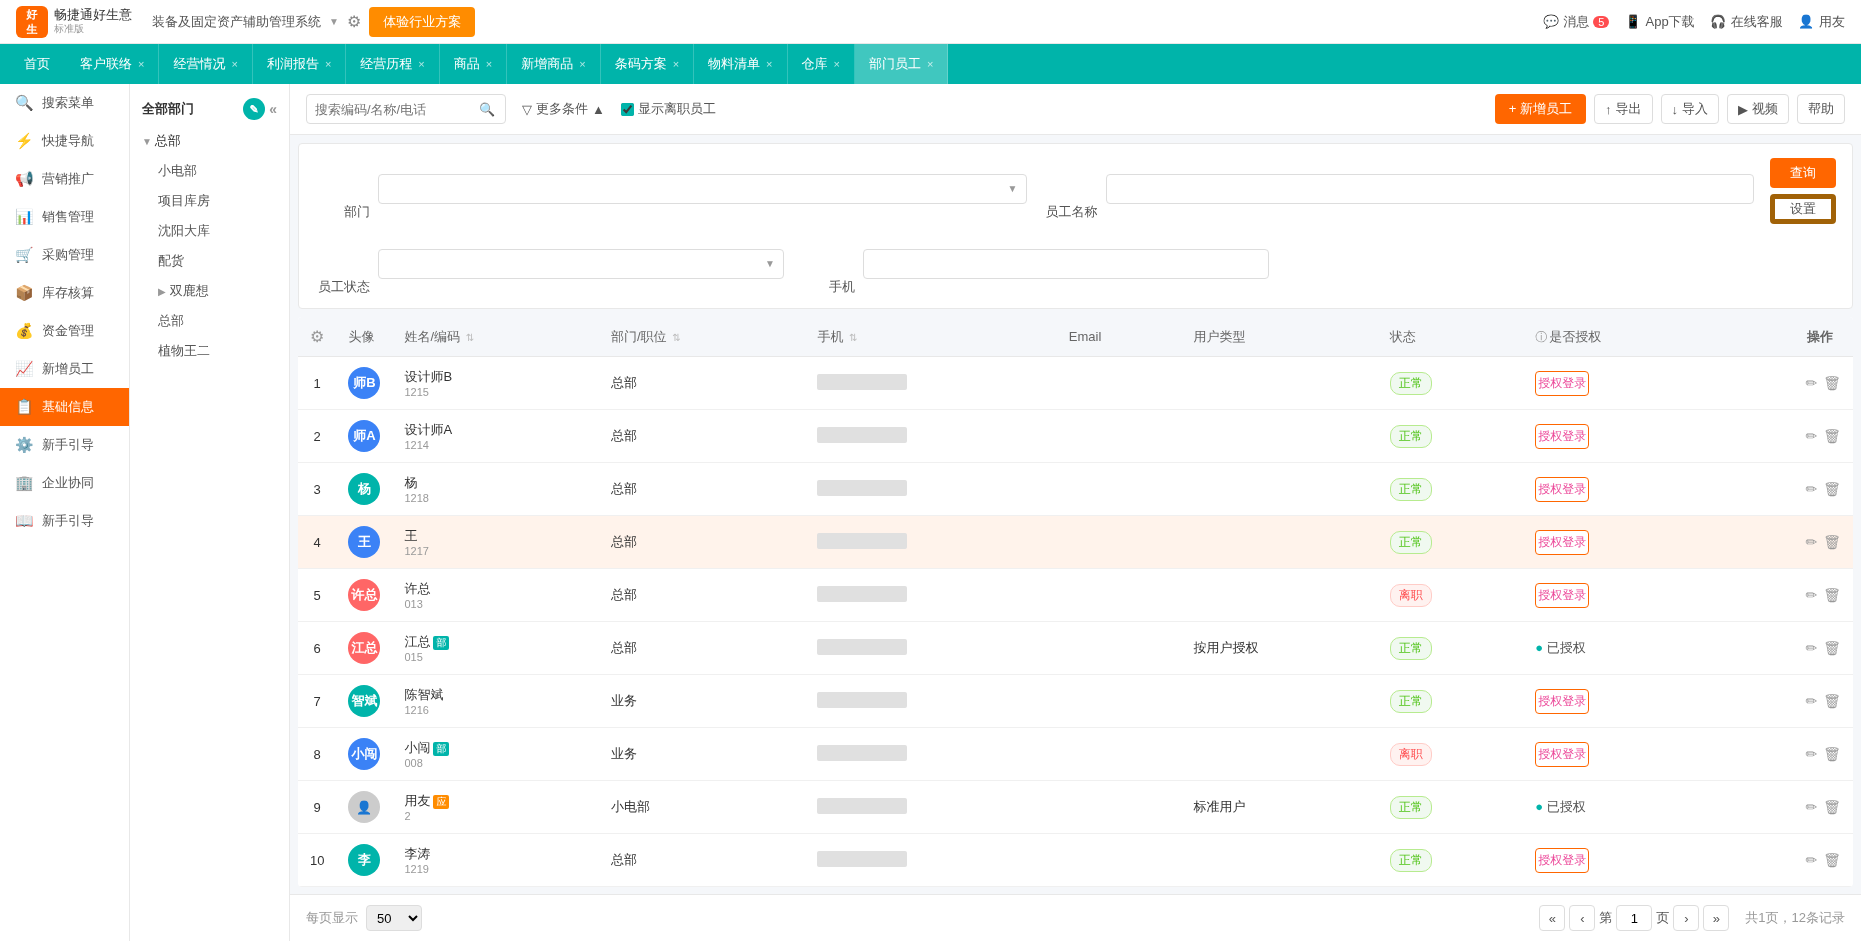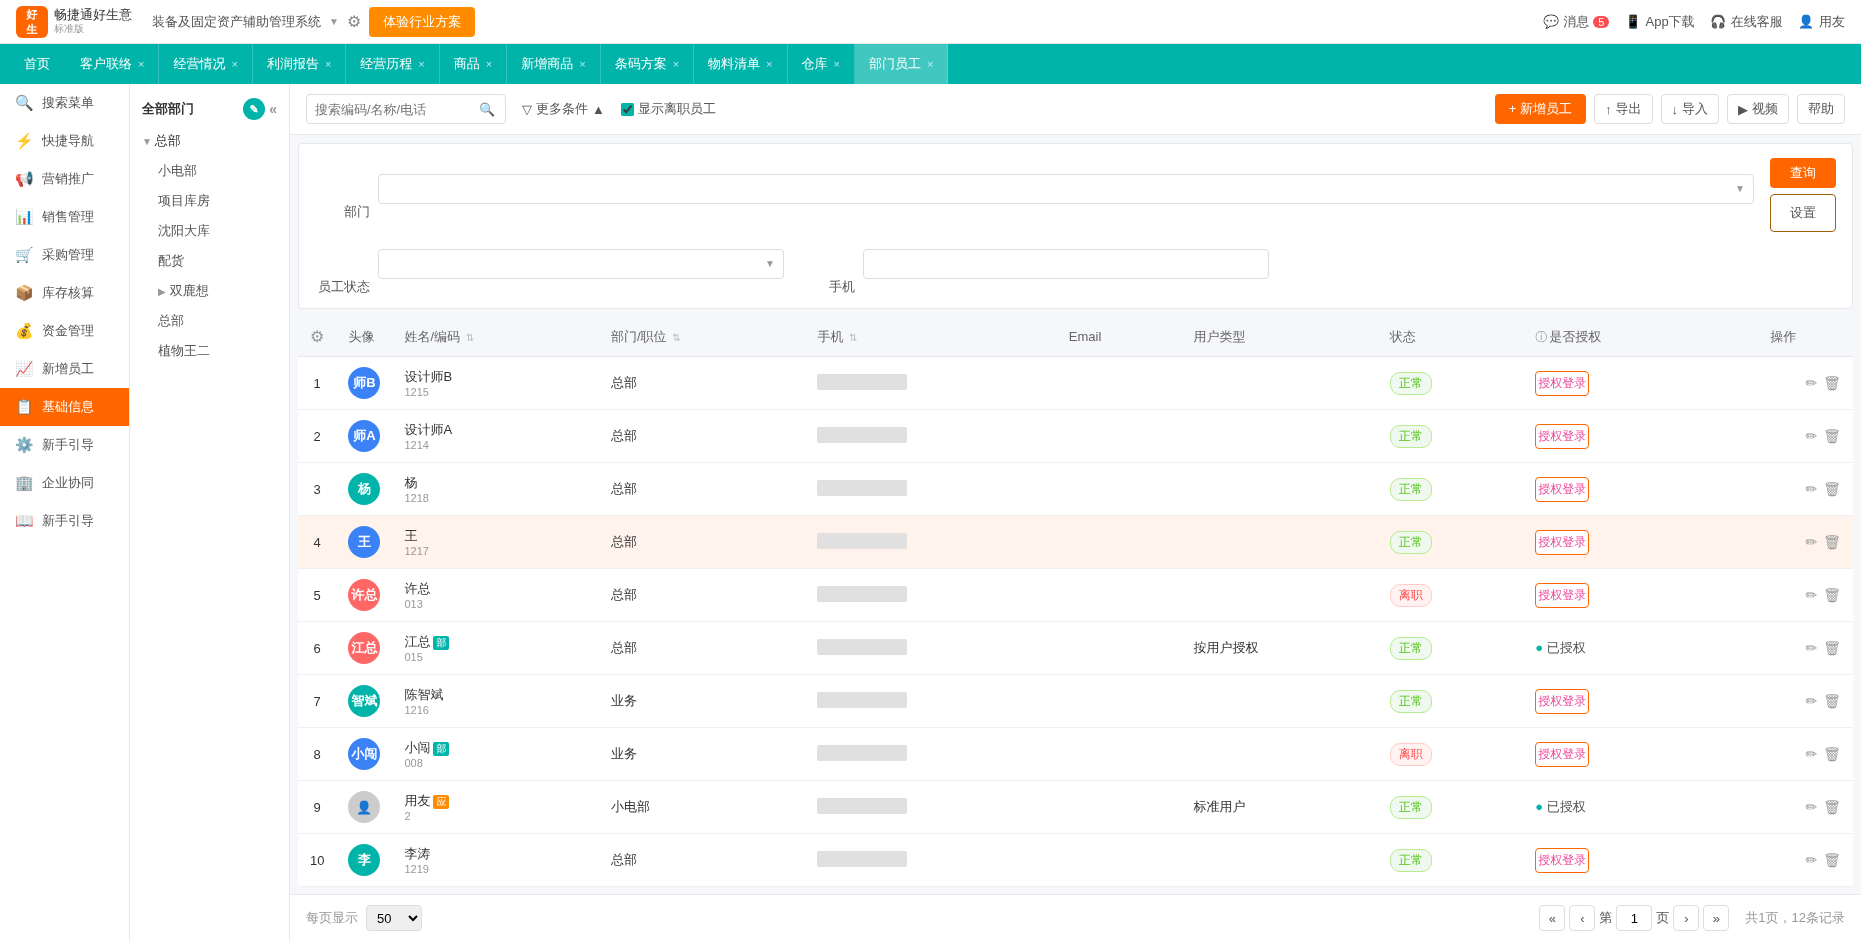--- a/index.html
+++ b/index.html
@@ -69,21 +69,21 @@
 
     
     .filter-panel { background: #fff; margin: 8px 8px 0; border-radius: 4px; padding: 12px 16px; border: 1px solid #e8e8e8; }
     .filter-row { display: flex; align-items: center; gap: 16px; margin-bottom: 10px; }
     .filter-row:last-child { margin-bottom: 0; }
     .filter-item { display: flex; align-items: center; gap: 8px; flex: 1; }
     .filter-label { font-size: 13px; color: #555; white-space: nowrap; min-width: 55px; text-align: right; margin-top: 47px; }
     .filter-select { flex: 1; height: 30px; border: 1px solid #ddd; border-radius: 4px; padding: 0 8px; font-size: 13px; background: #fff; display: flex; align-items: center; justify-content: space-between; cursor: pointer; }
     .filter-input { flex: 1; height: 30px; border: 1px solid #ddd; border-radius: 4px; padding: 0 8px; font-size: 13px; outline: none; }
     .btn-query { background: #ff6600; color: #fff; border: none; border-radius: 4px; padding: 0 20px; height: 30px; font-size: 13px; cursor: pointer; }
-    .btn-settings { background: #fff; color: #555; border: 1px solid #a16207; border-radius: 4px; padding: 0 14px; height: 38px; font-size: 13px; cursor: pointer; }
+    .btn-settings { background: #fff; color: #555; border: 5px solid #a16207; border-radius: 4px; padding: 0 14px; height: 30px; font-size: 13px; cursor: pointer; }
 
     
     .table-wrapper { flex: 1; overflow: auto; padding: 8px; }
     .data-table { width: 100%; background: #fff; border-collapse: collapse; border-radius: 4px; overflow: hidden; }
     .data-table th { background: #f5f7fa; padding: 10px 12px; text-align: left; font-size: 13px; color: #666; font-weight: normal; border-bottom: 1px solid #e8e8e8; white-space: nowrap; }
     .data-table td { padding: 10px 12px; border-bottom: 1px solid #f0f0f0; font-size: 13px; color: #333; vertical-align: middle; }
     .data-table tr.highlighted td { background: #fff3eb; }
     .row-num { color: #999; text-align: center; }
     .avatar-circle { width: 32px; height: 32px; border-radius: 50%; display: flex; align-items: center; justify-content: center; color: #fff; font-size: 13px; font-weight: bold; flex-shrink: 0; }
     .name-code { display: flex; flex-direction: column; }
@@ -285,20 +285,24 @@
         <div style="display:flex; gap:16px; align-items:flex-start;">
           <div style="flex:1;">
             <div class="filter-row">
               <div class="filter-item">
                 <span class="filter-label">部门</span>
                 <div class="filter-select">
                   <span></span>
                   <span class="filter-arrow">▼</span>
                 </div>
               </div>
+              <div class="filter-item">
+                <span class="filter-label">员工名称</span>
+                <input class="filter-input" type="text" style="">
+              </div>
             </div>
             <div class="filter-row">
               <div class="filter-item">
                 <span class="filter-label">员工状态</span>
                 <div class="filter-select">
                   <span></span>
                   <span class="filter-arrow">▼</span>
                 </div>
               </div>
               <div class="filter-item">
@@ -322,21 +326,21 @@
             <tr>
               <th style="width:36px;"><span class="settings-col">⚙</span></th>
               <th style="width:48px;">头像</th>
               <th>姓名/编码 <span class="sort-icon">⇅</span></th>
               <th>部门/职位 <span class="sort-icon">⇅</span></th>
               <th>手机 <span class="sort-icon">⇅</span></th>
               <th>Email</th>
               <th>用户类型</th>
               <th>状态</th>
               <th><span class="info-icon">ⓘ</span>是否授权</th>
-              <th style="text-align:center; padding-right:20px;">操作</th>
+              <th style="text-align:right; padding-right:20px;font-weight:bold;">操作</th>
             </tr>
           </thead>
           <tbody id="table-body">
           <tr>
     <td class="row-num">1</td>
     <td>
                   <div class="avatar-circle av-orange">师B</div>
                 </td>
     <td>
       <div class="name-code">

